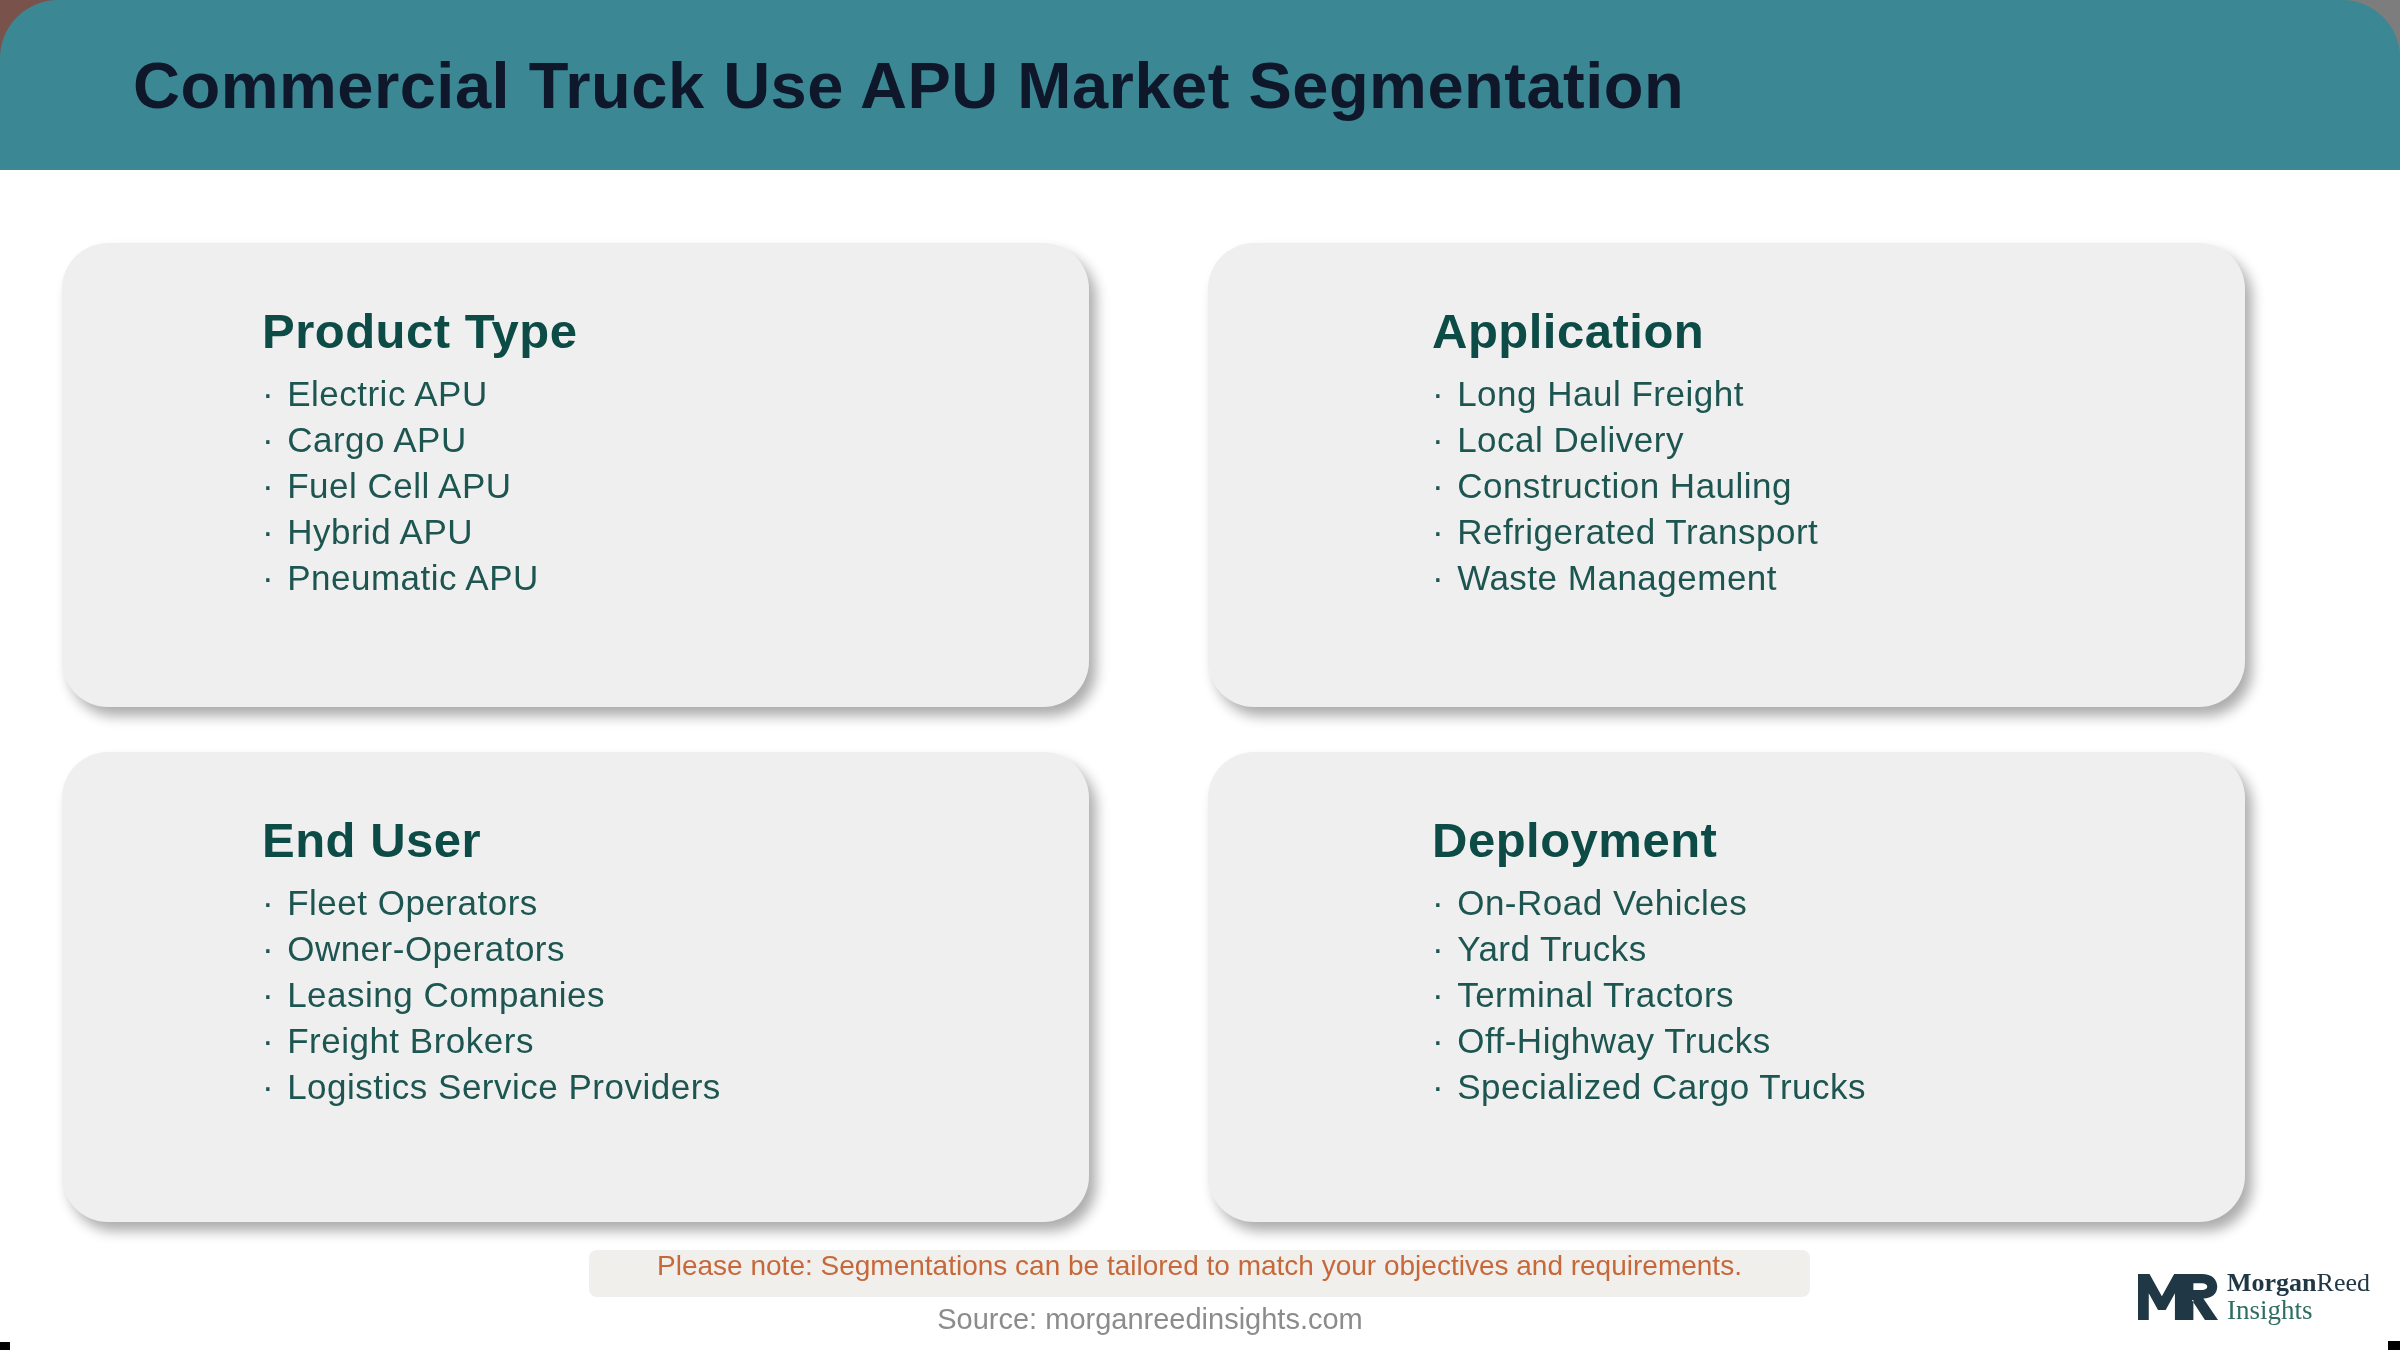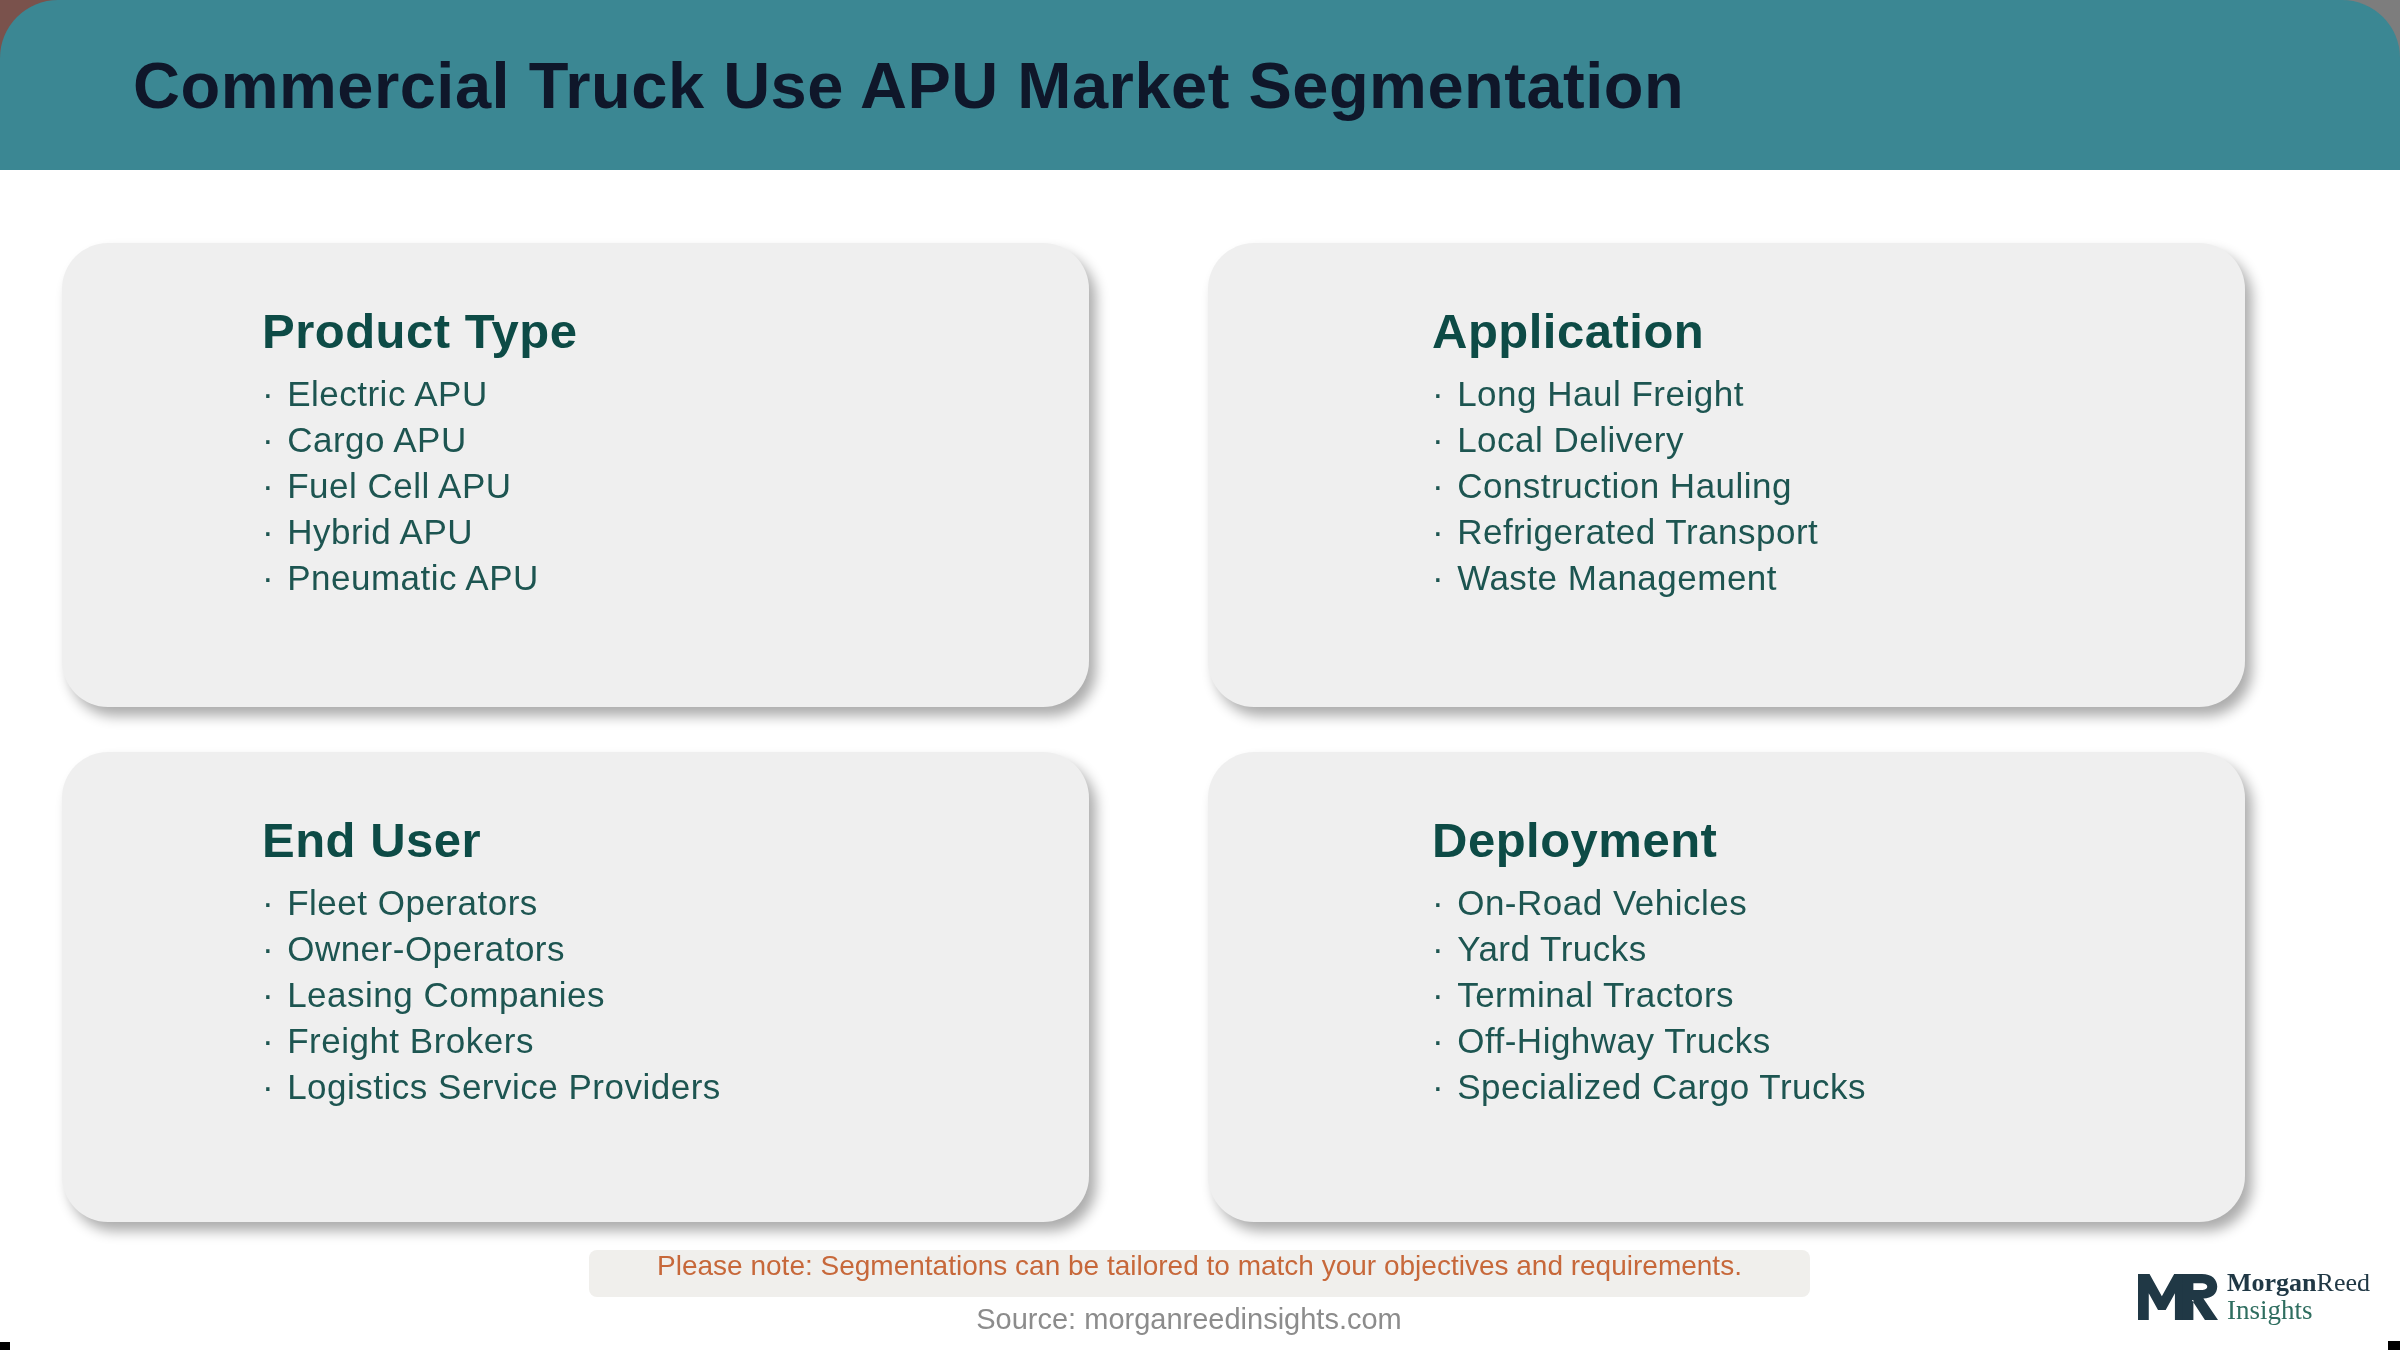--- a/index.html
+++ b/index.html
@@ -67,21 +67,20 @@
     background: #f0efec; border-radius: 8px;
     display: flex; align-items: flex-start; justify-content: center;
     z-index: 2;
   }
   .note-text { font-size: 28px; color: #c7683a; white-space: nowrap; }
 
   .source-line {
     position: absolute; left: 0; top: 1303px; width: 2300px;
     text-align: center; font-size: 29px; color: #8c8c8c;
     z-index: 2;
-    margin-left: 39px;
   }
 
   .logo {
     position: absolute; left: 2138px; top: 1270px;
     display: flex; align-items: center;
     z-index: 2;
   }
   .logo-mark { width: 80px; height: 50px; margin-right: 9px; }
   .logo-text {
     font-family: "Liberation Serif", "DejaVu Serif", serif;

